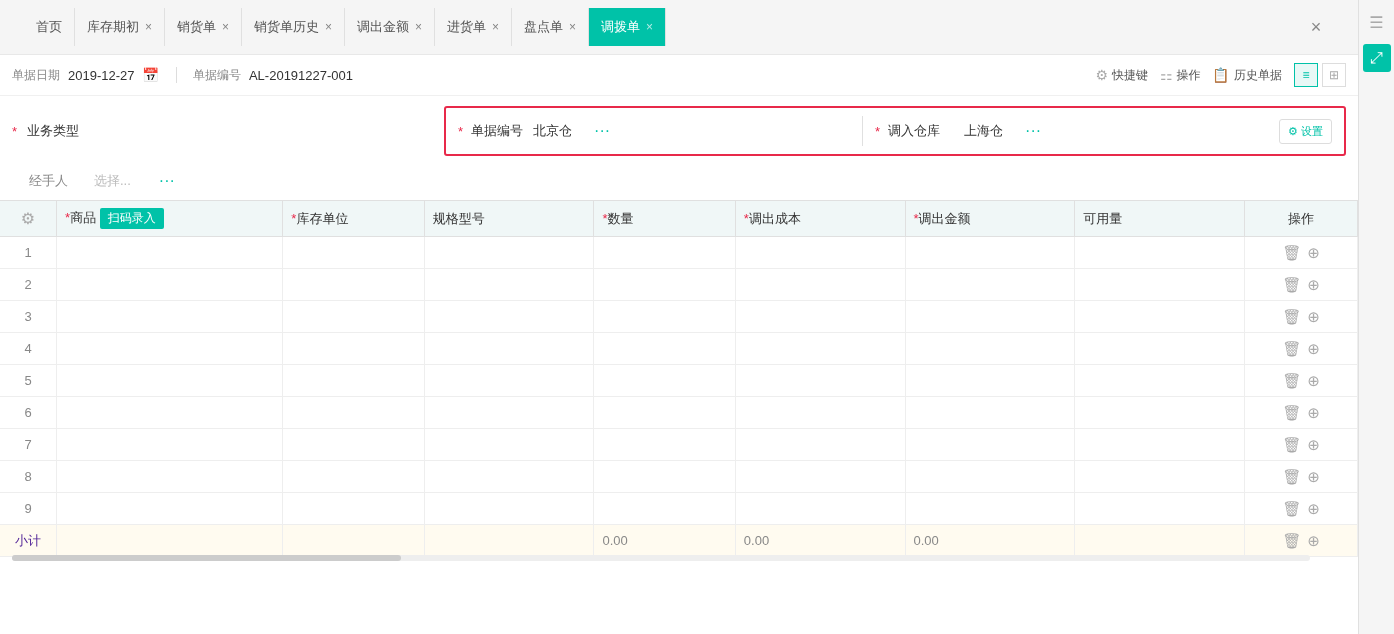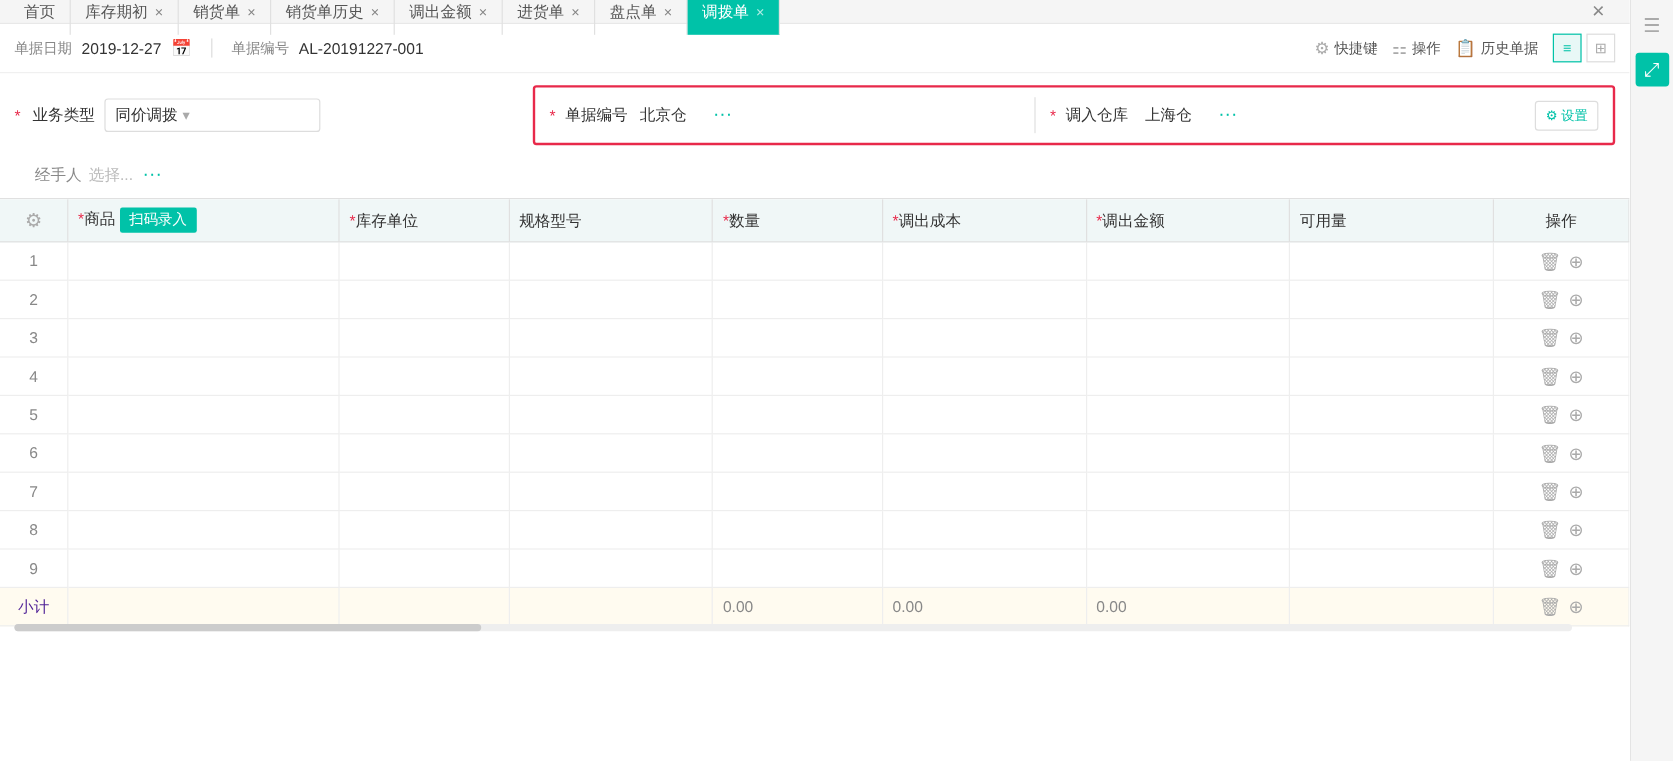--- a/index.html
+++ b/index.html
@@ -1,21 +1,21 @@
 <!DOCTYPE html>
 <html><head>
   <meta charset="utf-8">
   <style>
     * { box-sizing: border-box; margin: 0; padding: 0; }
     body { font-family: "PingFang SC", "Microsoft YaHei", sans-serif; font-size: 13px; color: #333; background: #fff; overflow: hidden; }
     
     
     .tab-bar {
       display: flex; align-items: center; border-bottom: 1px solid #e8e8e8;
-      background: #f5f5f5; height: 20px; padding: 0 8px;
+      background: #f5f5f5; height: 55px; padding: 0 24px;
     }
     .tab-item {
       display: flex; align-items: center; padding: 0 12px; height: 38px;
       cursor: pointer; font-size: 13px; color: #555; white-space: nowrap;
       position: relative; border-right: 1px solid #e0e0e0;
     }
     .tab-item.active {
       background: #00c2a8; color: #fff; font-weight: 500;
     }
     .tab-item .tab-close {
@@ -69,21 +69,21 @@
     }
     .dropdown-arrow { color: #aaa; font-size: 12px; margin-left: 4px; }
     .settings-btn {
       display: flex; align-items: center; gap: 4px; color: #00c2a8;
       font-size: 11px; cursor: pointer; border: 1px solid #ddd;
       padding: 4px 8px; border-radius: 3px;
     }
 
     
     .handler-row {
-      display: flex; align-items: center; padding: 6px 12px 10px; gap: 0;
+      display: flex; align-items: center; padding: 6px 12px 10px; gap: 20px;
     }
 
     
     .table-container {
       flex: 1; overflow: auto; border-top: 1px solid #e0e0e0;
     }
     table { width: 100%; border-collapse: collapse; font-size: 13px; }
     thead th {
       background: #f0f7f7; border-bottom: 1px solid #e0e0e0;
       border-right: 1px solid #e0e0e0; padding: 7px 8px;
@@ -215,38 +215,34 @@
           </div>
         </div>
       </div>
     </div>
 
     <div class="form-section">
 
       <div class="form-left">
         <span class="required-star">*</span>
         <span class="field-label">业务类型</span>
-        <div class="select-wrapper" style="min-width:180px;">
-          <span>同价调拨</span>
-          <span class="dropdown-arrow">▾</span>
-        </div>
       </div>
 
       <div class="form-right">
         <div class="field-group">
           <span class="required-star">*</span>
           <span class="field-label">单据编号</span>
           <span class="field-value" style="color:#333;margin-left:4px;">北京仓</span>
           <span class="field-more" style="margin-left:16px;">···</span>
         </div>
         <div class="field-divider"></div>
         <div class="field-group">
           <span class="required-star">*</span>
           <span class="field-label">调入仓库</span>
-          <span class="field-value" style="color:#333;margin-left:8px;">上海仓</span>
+          <span class="field-value" style="color:#333;margin-left:18px;">上海仓</span>
           <span class="field-more" style="margin-left:16px;">···</span>
         </div>
         <div class="settings-btn" style="margin-left:12px;">
           <span>⚙ 设置</span>
         </div>
       </div>
     </div>
 
     <div class="handler-row">
       <span style="color:#888;font-size:13px;width:56px;text-align:right;">经手人</span>

